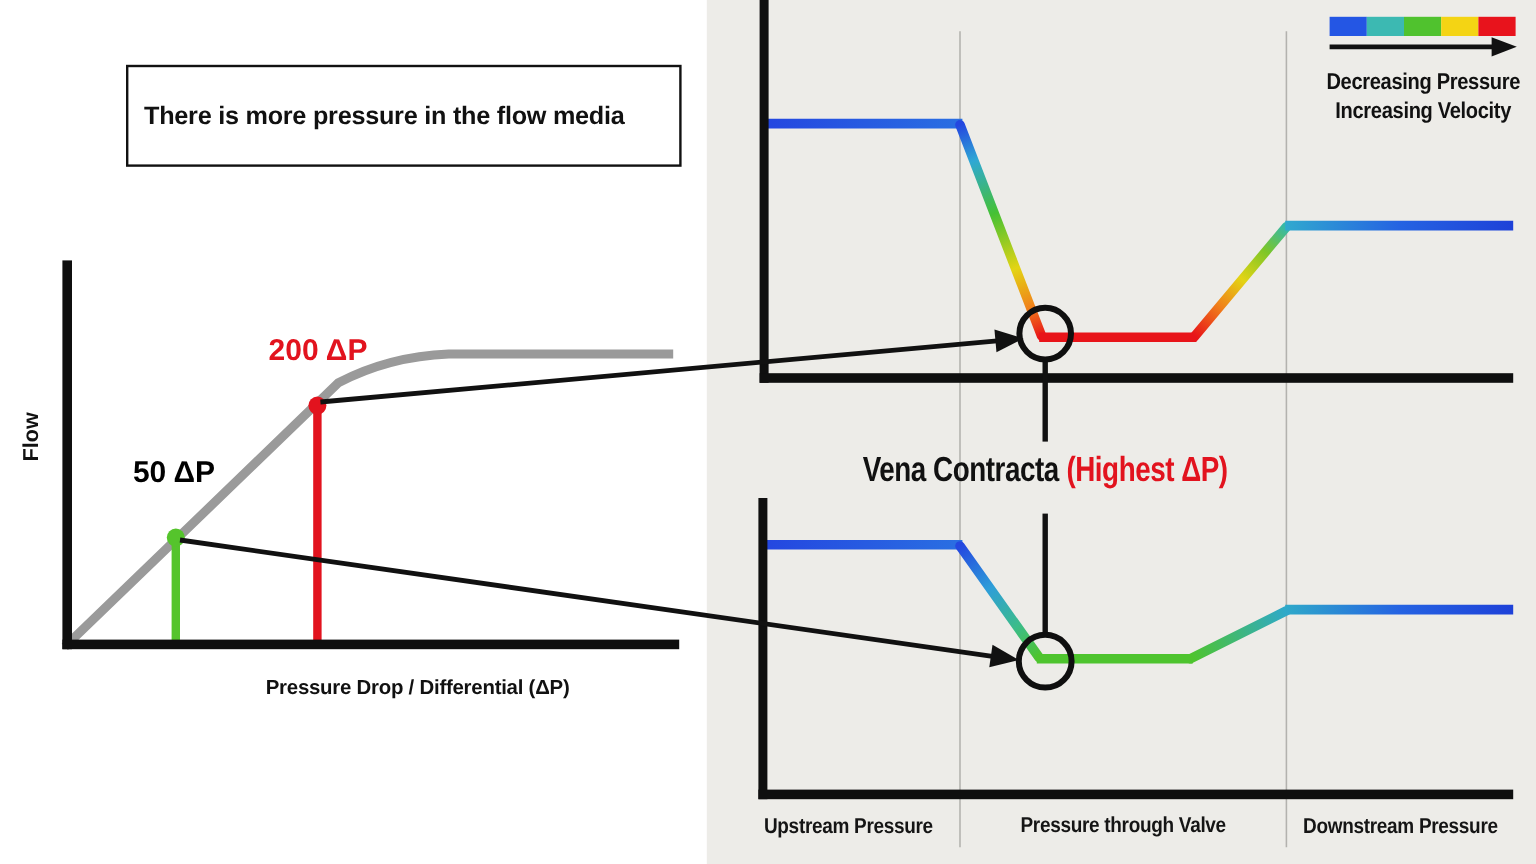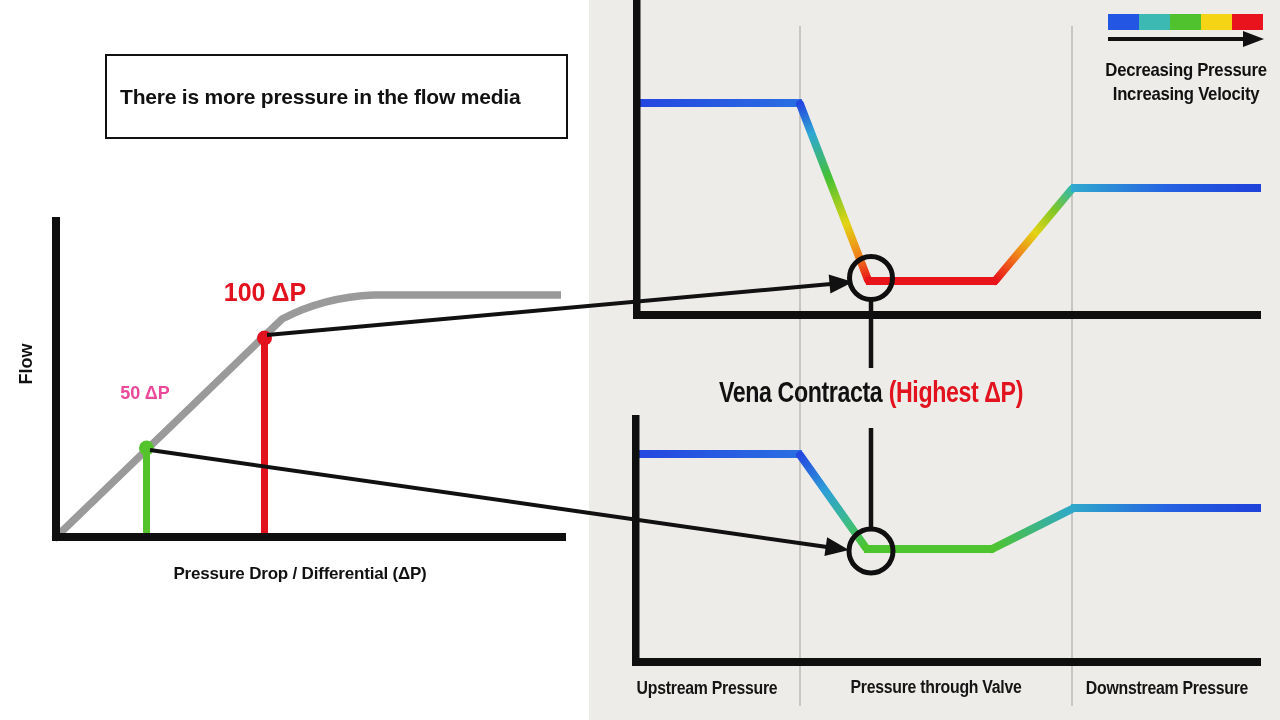--- a/index.html
+++ b/index.html
@@ -15,27 +15,27 @@
     transform:translate(-50%,-50%);
     line-height:1.1;
   }
   .cond{transform:translate(-50%,-50%) scaleX(.88);}
   .note-box{
     position:absolute;left:57px;top:54px;width:463px;height:85px;
     box-sizing:border-box;border:2px solid #111;background:#fff;
     display:flex;flex-direction:column;justify-content:center;
     padding-left:13px;font-size:21px;letter-spacing:-0.2px;line-height:33px;margin-left:48px;
   }
-  .lbl-green{color:#ec4899;font-size:18px;}
+  .lbl-green{color:#000000;font-size:25px;}
   .lbl-red{color:#e2131e;font-size:25px;}
   .flow-lbl{
     position:absolute;left:26px;top:364px;font-size:18px;
     transform:translate(-50%,-50%) rotate(-90deg);white-space:nowrap;
   }
-  .xaxis-lbl{font-size:17px;letter-spacing:-0.2px;}
+  .xaxis-lbl{font-size:17px;letter-spacing:-0.2px;margin-left:48px;}
   .vena{
     position:absolute;left:871px;top:392px;white-space:nowrap;
     transform:translate(-50%,-50%) scaleX(.8);
     font-size:29px;letter-spacing:-0.5px;
   }
   .vena .hi{color:#e2131e;margin-left:8px;}
   .legend-txt{font-size:19px;letter-spacing:-0.3px;text-align:center;}
   .zone-lbl{font-size:18px;letter-spacing:-0.3px;color:#151515;}
 </style>
 </head>
@@ -148,21 +148,21 @@
     </g>
   </svg>
 
   <div class="note-box">
     <div>There is more pressure in the flow media</div>
   </div>
 
   <div class="flow-lbl">Flow</div>
   <div class="ctr xaxis-lbl" style="left:300px;top:574px;">Pressure Drop / Differential (ΔP)</div>
   <div class="ctr lbl-green" style="left:145px;top:394px;">50 ΔP</div>
-  <div class="ctr lbl-red" style="left:265px;top:293px;">100 ΔP</div>
+  <div class="ctr lbl-red" style="left:265px;top:293px;">200 ΔP</div>
 
   <div class="vena">
     <span>Vena Contracta</span><span class="hi">(Highest ΔP)</span>
   </div>
 
   <div class="ctr cond legend-txt" style="left:1186px;top:70px;">Decreasing Pressure</div>
   <div class="ctr cond legend-txt" style="left:1186px;top:94px;">Increasing Velocity</div>
 
   <div class="ctr cond zone-lbl" style="left:707px;top:689px;">Upstream Pressure</div>
   <div class="ctr cond zone-lbl" style="left:936px;top:688px;">Pressure through Valve</div>

